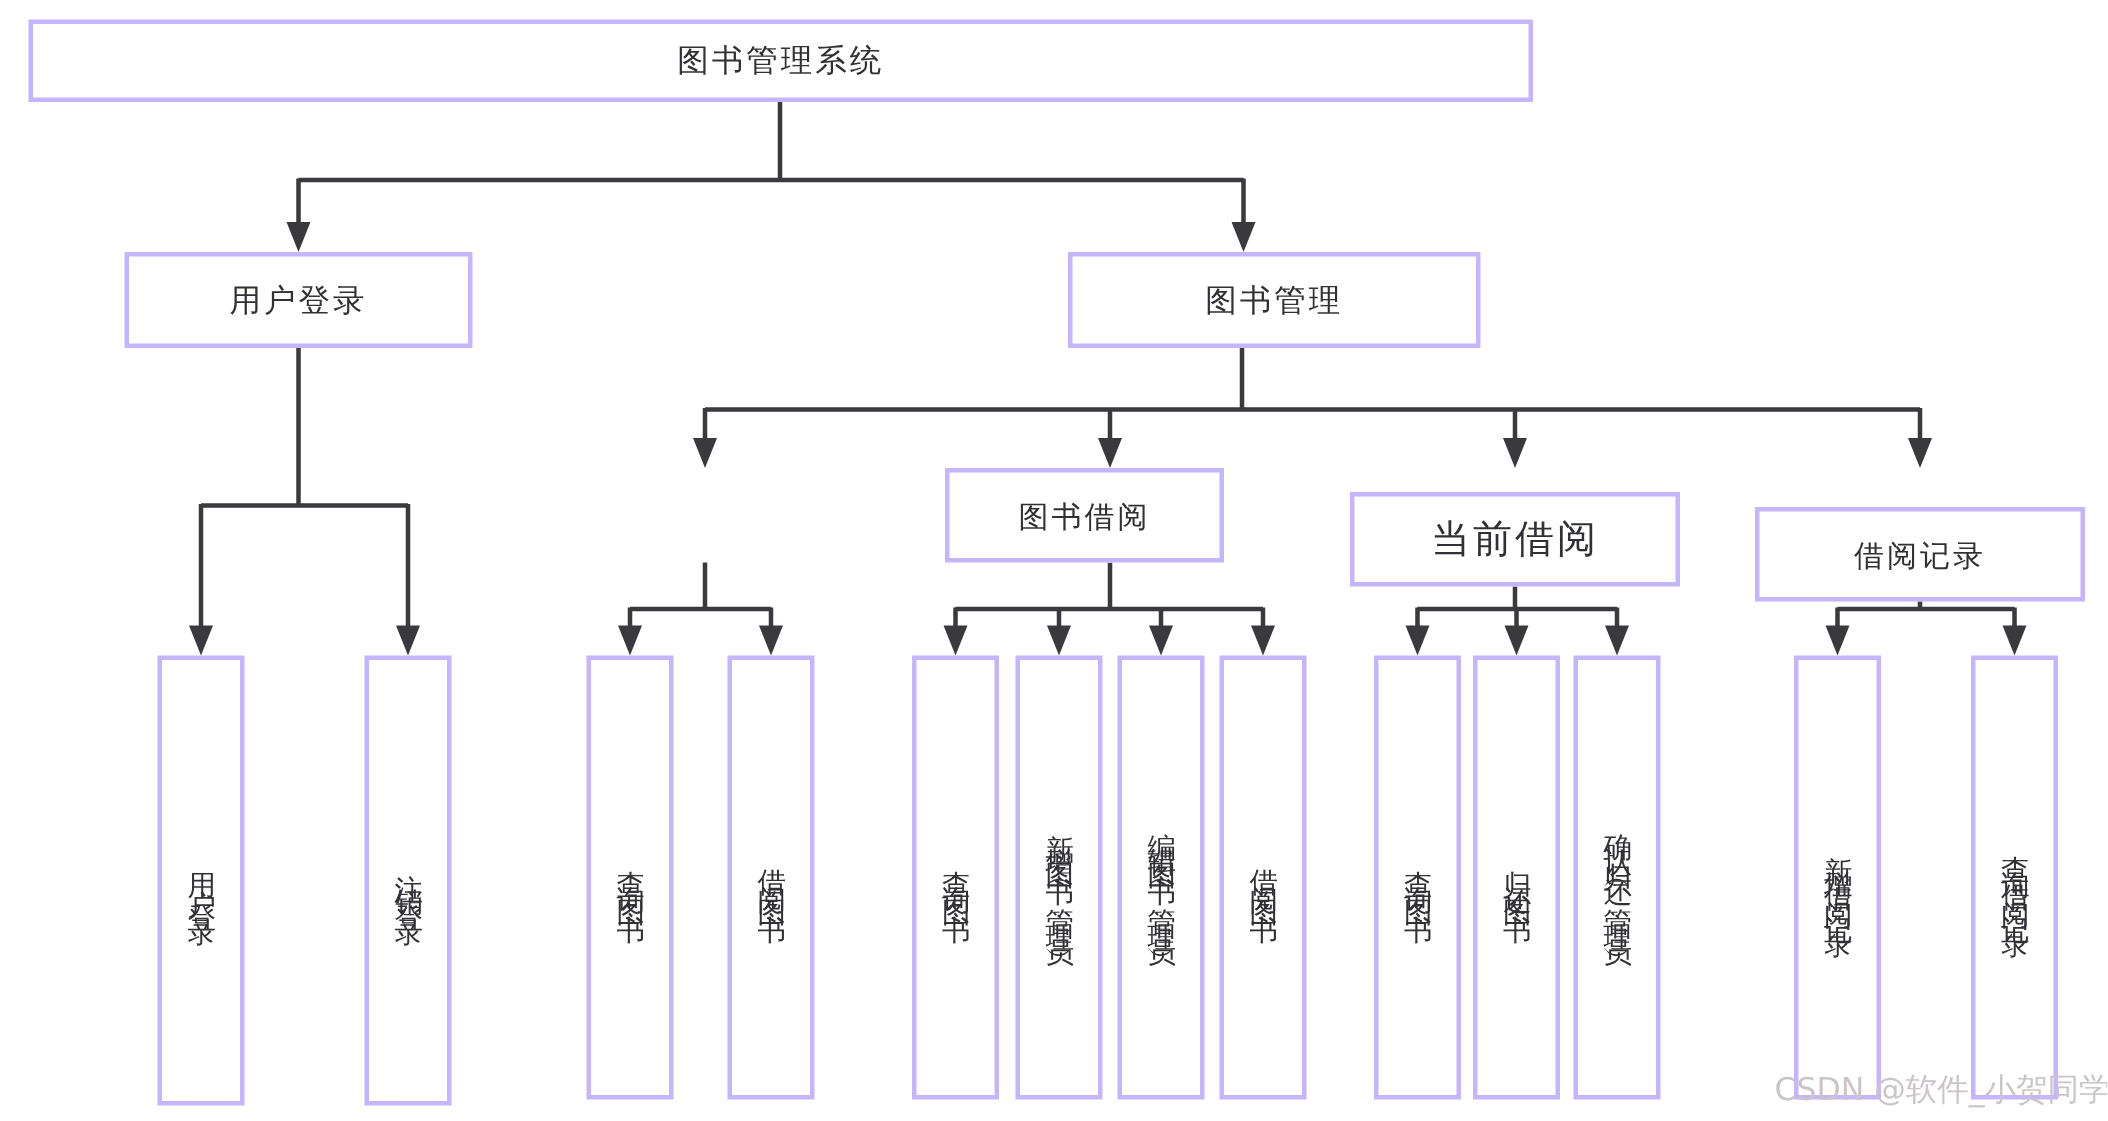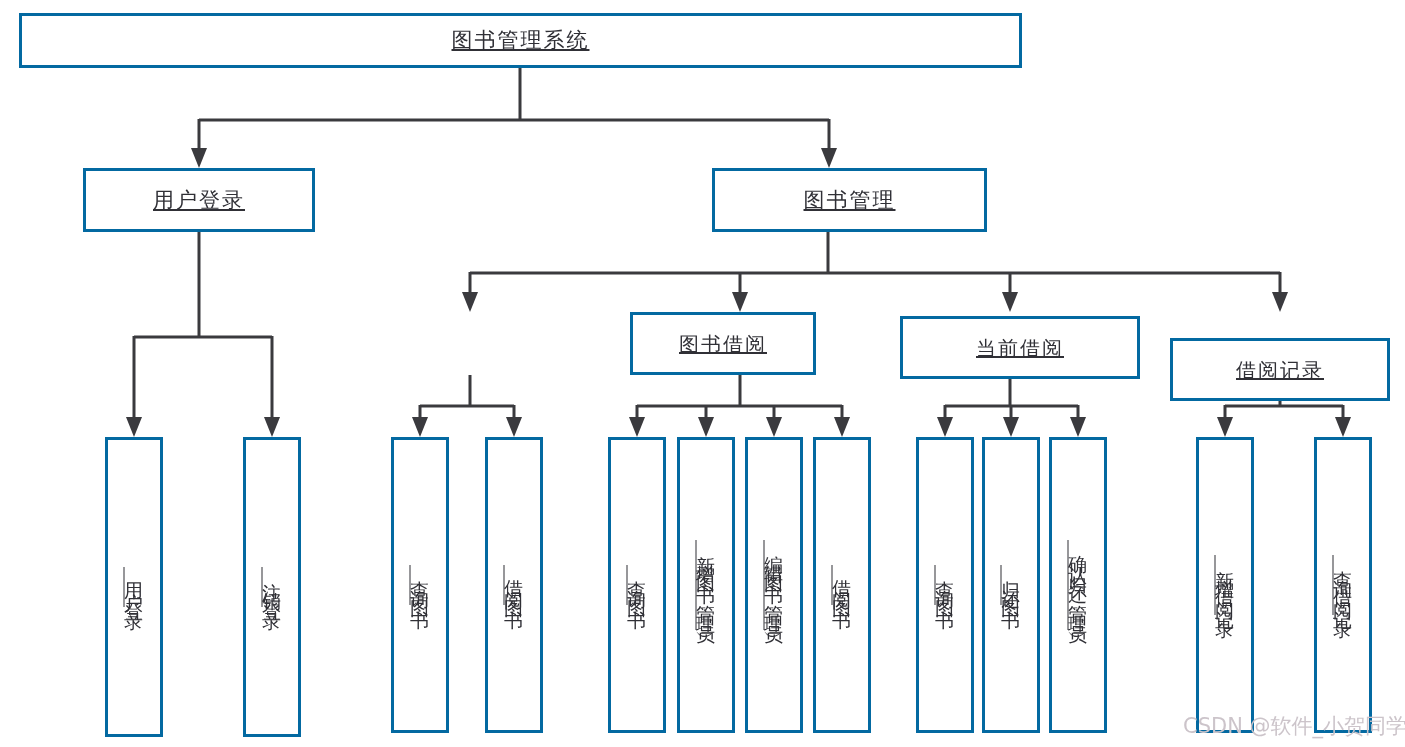--- a/index.html
+++ b/index.html
@@ -17,28 +17,27 @@
   }
   .connectors {
     position: absolute;
     left: 0; top: 0;
     width: 1405px;
     height: 747px;
   }
   .node {
     position: absolute;
     box-sizing: border-box;
-    border: 3px solid #0369a1;
+    border: 3px solid #c4b5fd;
     background: #ffffff;
     color: #303036;
     display: flex;
     align-items: center;
     justify-content: center;
     line-height: 1;
-    text-decoration: underline;
   }
   .hnode {
     font-size: 21px;
     letter-spacing: 2px;
   }
   .vnode {
     writing-mode: vertical-rl;
     text-orientation: mixed;
     font-size: 19px;
     letter-spacing: 10px;
@@ -47,21 +46,21 @@
     height: 296px;
   }
   .vnode.tall { height: 300px; }
 
   
   .n-root   { left: 19px;  top: 13px;  width: 1003px; height: 55px; }
   .n-login  { left: 83px;  top: 168px; width: 232px;  height: 64px; }
   .n-mgmt   { left: 712px; top: 168px; width: 275px;  height: 64px; }
   .n-l3a    { left: 360px;  top: 312px; width: 220px; height: 63px; font-size: 20px; }
   .n-l3b    { left: 630px;  top: 312px; width: 186px; height: 63px; font-size: 20px; }
-  .n-l3c    { left: 900px;  top: 316px; width: 240px; height: 63px; font-size: 20px; }
+  .n-l3c    { left: 900px;  top: 328px; width: 220px; height: 63px; font-size: 26px; }
   .n-l3d    { left: 1170px; top: 312px; width: 220px; height: 63px; font-size: 20px; margin-top: 26px; }
 
   .x105  { left: 105px; }
   .x243  { left: 243px; }
   .x391  { left: 391px; }
   .x485  { left: 485px; }
   .x608  { left: 608px; }
   .x677  { left: 677px; }
   .x745  { left: 745px; }
   .x813  { left: 813px; }

